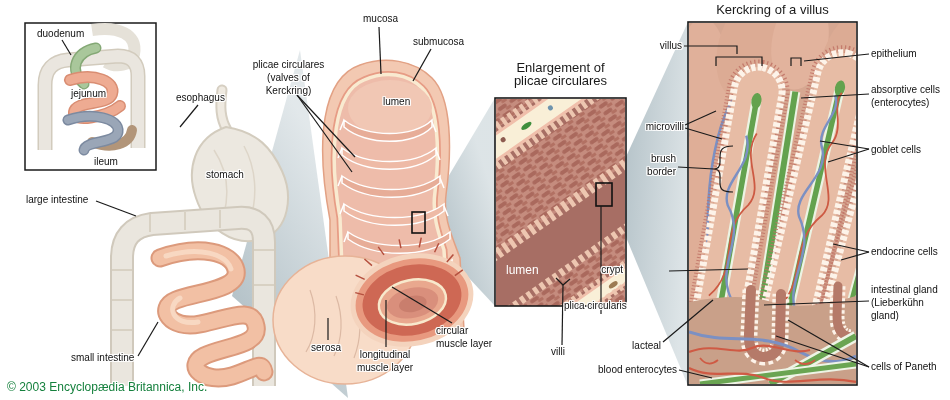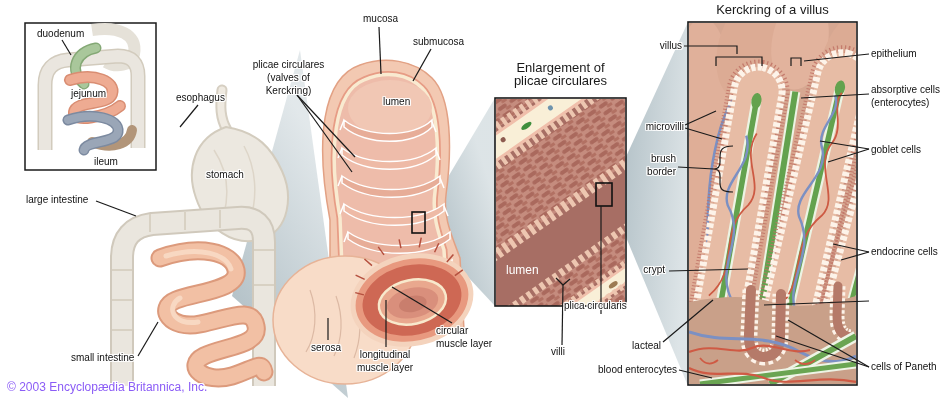--- a/index.html
+++ b/index.html
@@ -6,21 +6,21 @@
   #fig{position:relative;width:950px;height:400px;background:#fff;overflow:hidden;
        font-family:"Liberation Sans",sans-serif;}
   #art{position:absolute;left:0;top:0;}
   .lbl{position:absolute;font-size:10px;line-height:13px;color:#111;white-space:nowrap;
        text-shadow:1px 0 0 #fff,-1px 0 0 #fff,0 1px 0 #fff,0 -1px 0 #fff,
                    1px 1px 0 #fff,-1px -1px 0 #fff,1px -1px 0 #fff,-1px 1px 0 #fff;}
   .title{font-size:13px;color:#1a1a1a;}
   .ctr{text-align:center;}
   .rt{text-align:right;}
   .wht{color:#fff;text-shadow:none;font-size:12px;}
-  .copy{font-size:12px;color:#8b5cf6;}
+  .copy{font-size:12px;color:#15803d;}
 </style>
 </head>
 <body>
 
 <div id="fig">
 
 <svg id="art" width="950" height="400" viewBox="0 0 950 400">
   <defs>
     <linearGradient id="coneA" x1="232" y1="290" x2="360" y2="210" gradientUnits="userSpaceOnUse">
       <stop offset="0" stop-color="#a9b9c0"></stop>
@@ -285,25 +285,30 @@
 <div class="lbl" style="left:564px;top:299px;">plica circularis</div>
 <div class="lbl" style="left:551px;top:345px;">villi</div>
 
 <div class="lbl title ctr" style="left:688px;top:3px;width:169px;">Kerckring of a villus</div>
 <div class="lbl rt" style="left:628px;top:39px;width:54px;">villus</div>
 <div class="lbl rt" style="left:618px;top:120px;width:66px;">microvilli</div>
 <div class="lbl rt" style="left:620px;top:152px;width:56px;">
   <div>brush</div>
   <div>border</div>
 </div>
-<div class="lbl rt" style="left:629px;top:263px;width:36px;">crypt</div>
+<div class="lbl rt" style="left:587px;top:263px;width:36px;">crypt</div>
 <div class="lbl rt" style="left:599px;top:339px;width:62px;">lacteal</div>
 <div class="lbl rt" style="left:575px;top:363px;width:102px;">blood enterocytes</div>
 <div class="lbl" style="left:871px;top:47px;">epithelium</div>
 <div class="lbl" style="left:871px;top:83px;">
   <div>absorptive cells</div>
   <div>(enterocytes)</div>
 </div>
 <div class="lbl" style="left:871px;top:143px;">goblet cells</div>
 <div class="lbl" style="left:871px;top:245px;">endocrine cells</div>
+<div class="lbl" style="left:871px;top:283px;">
+  <div>intestinal gland</div>
+  <div>(Lieberkühn</div>
+  <div>gland)</div>
+</div>
 <div class="lbl" style="left:871px;top:360px;">cells of Paneth</div>
 
 </div>
 
 </body></html>

